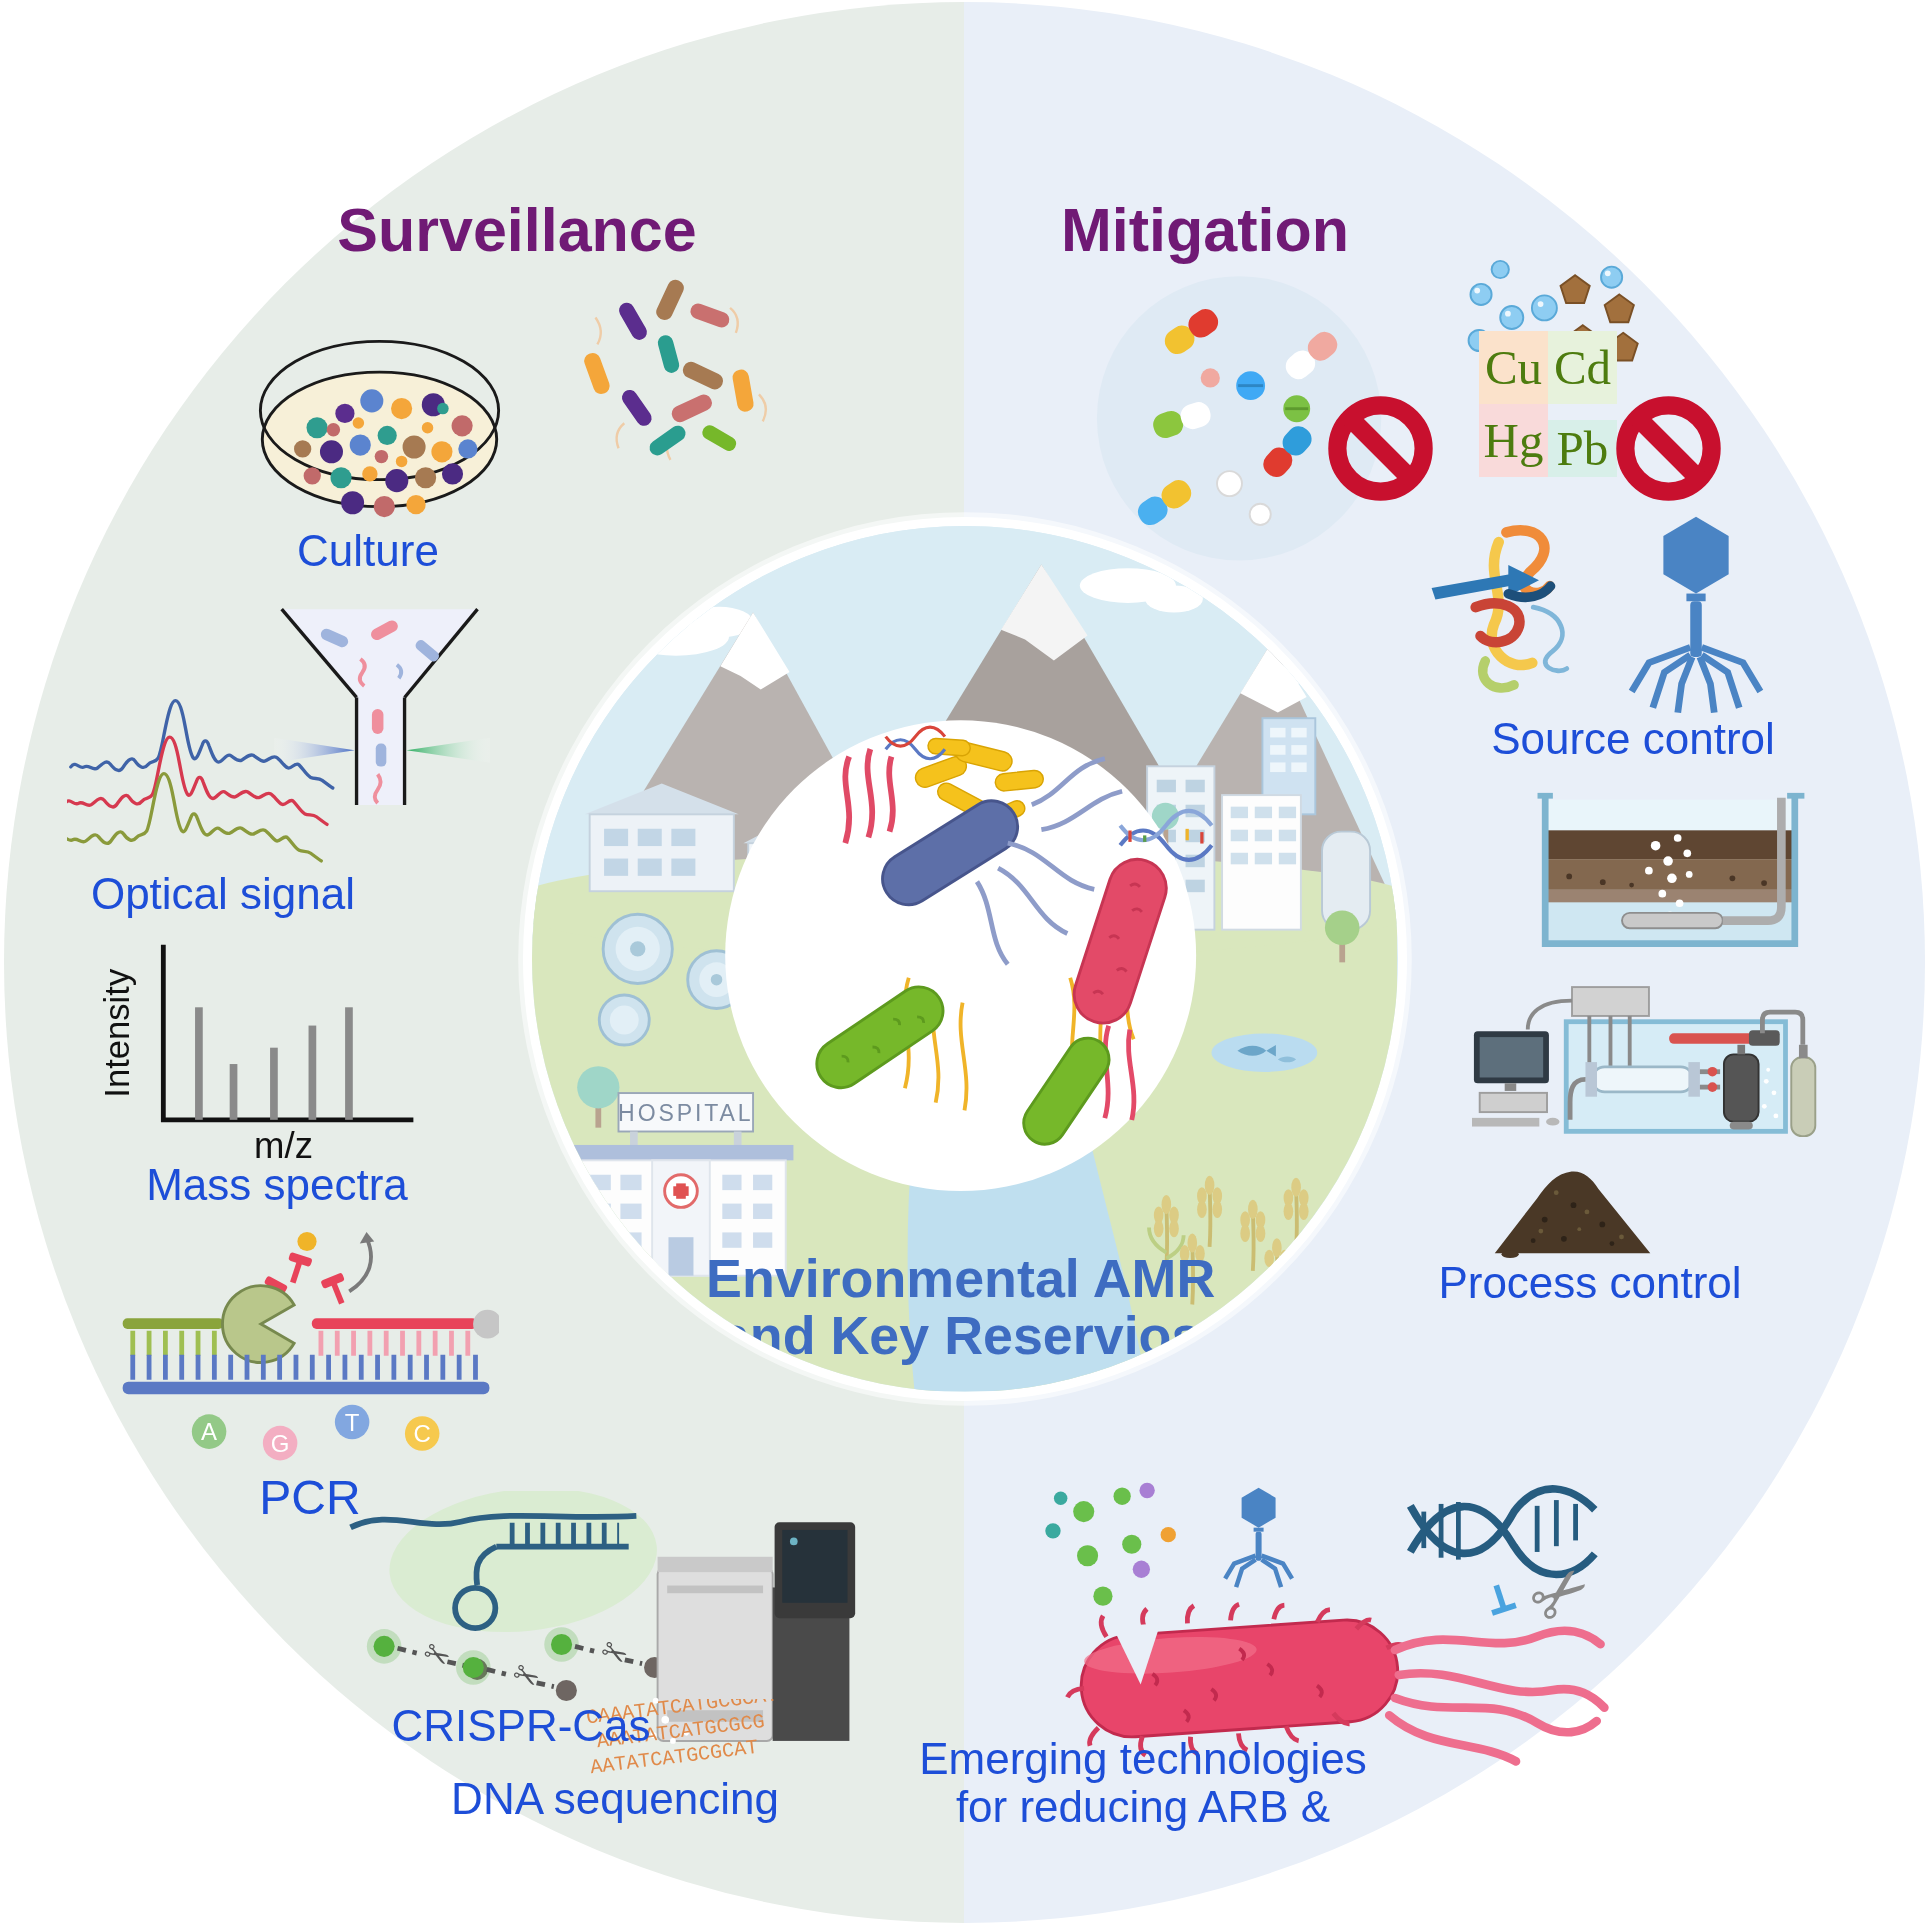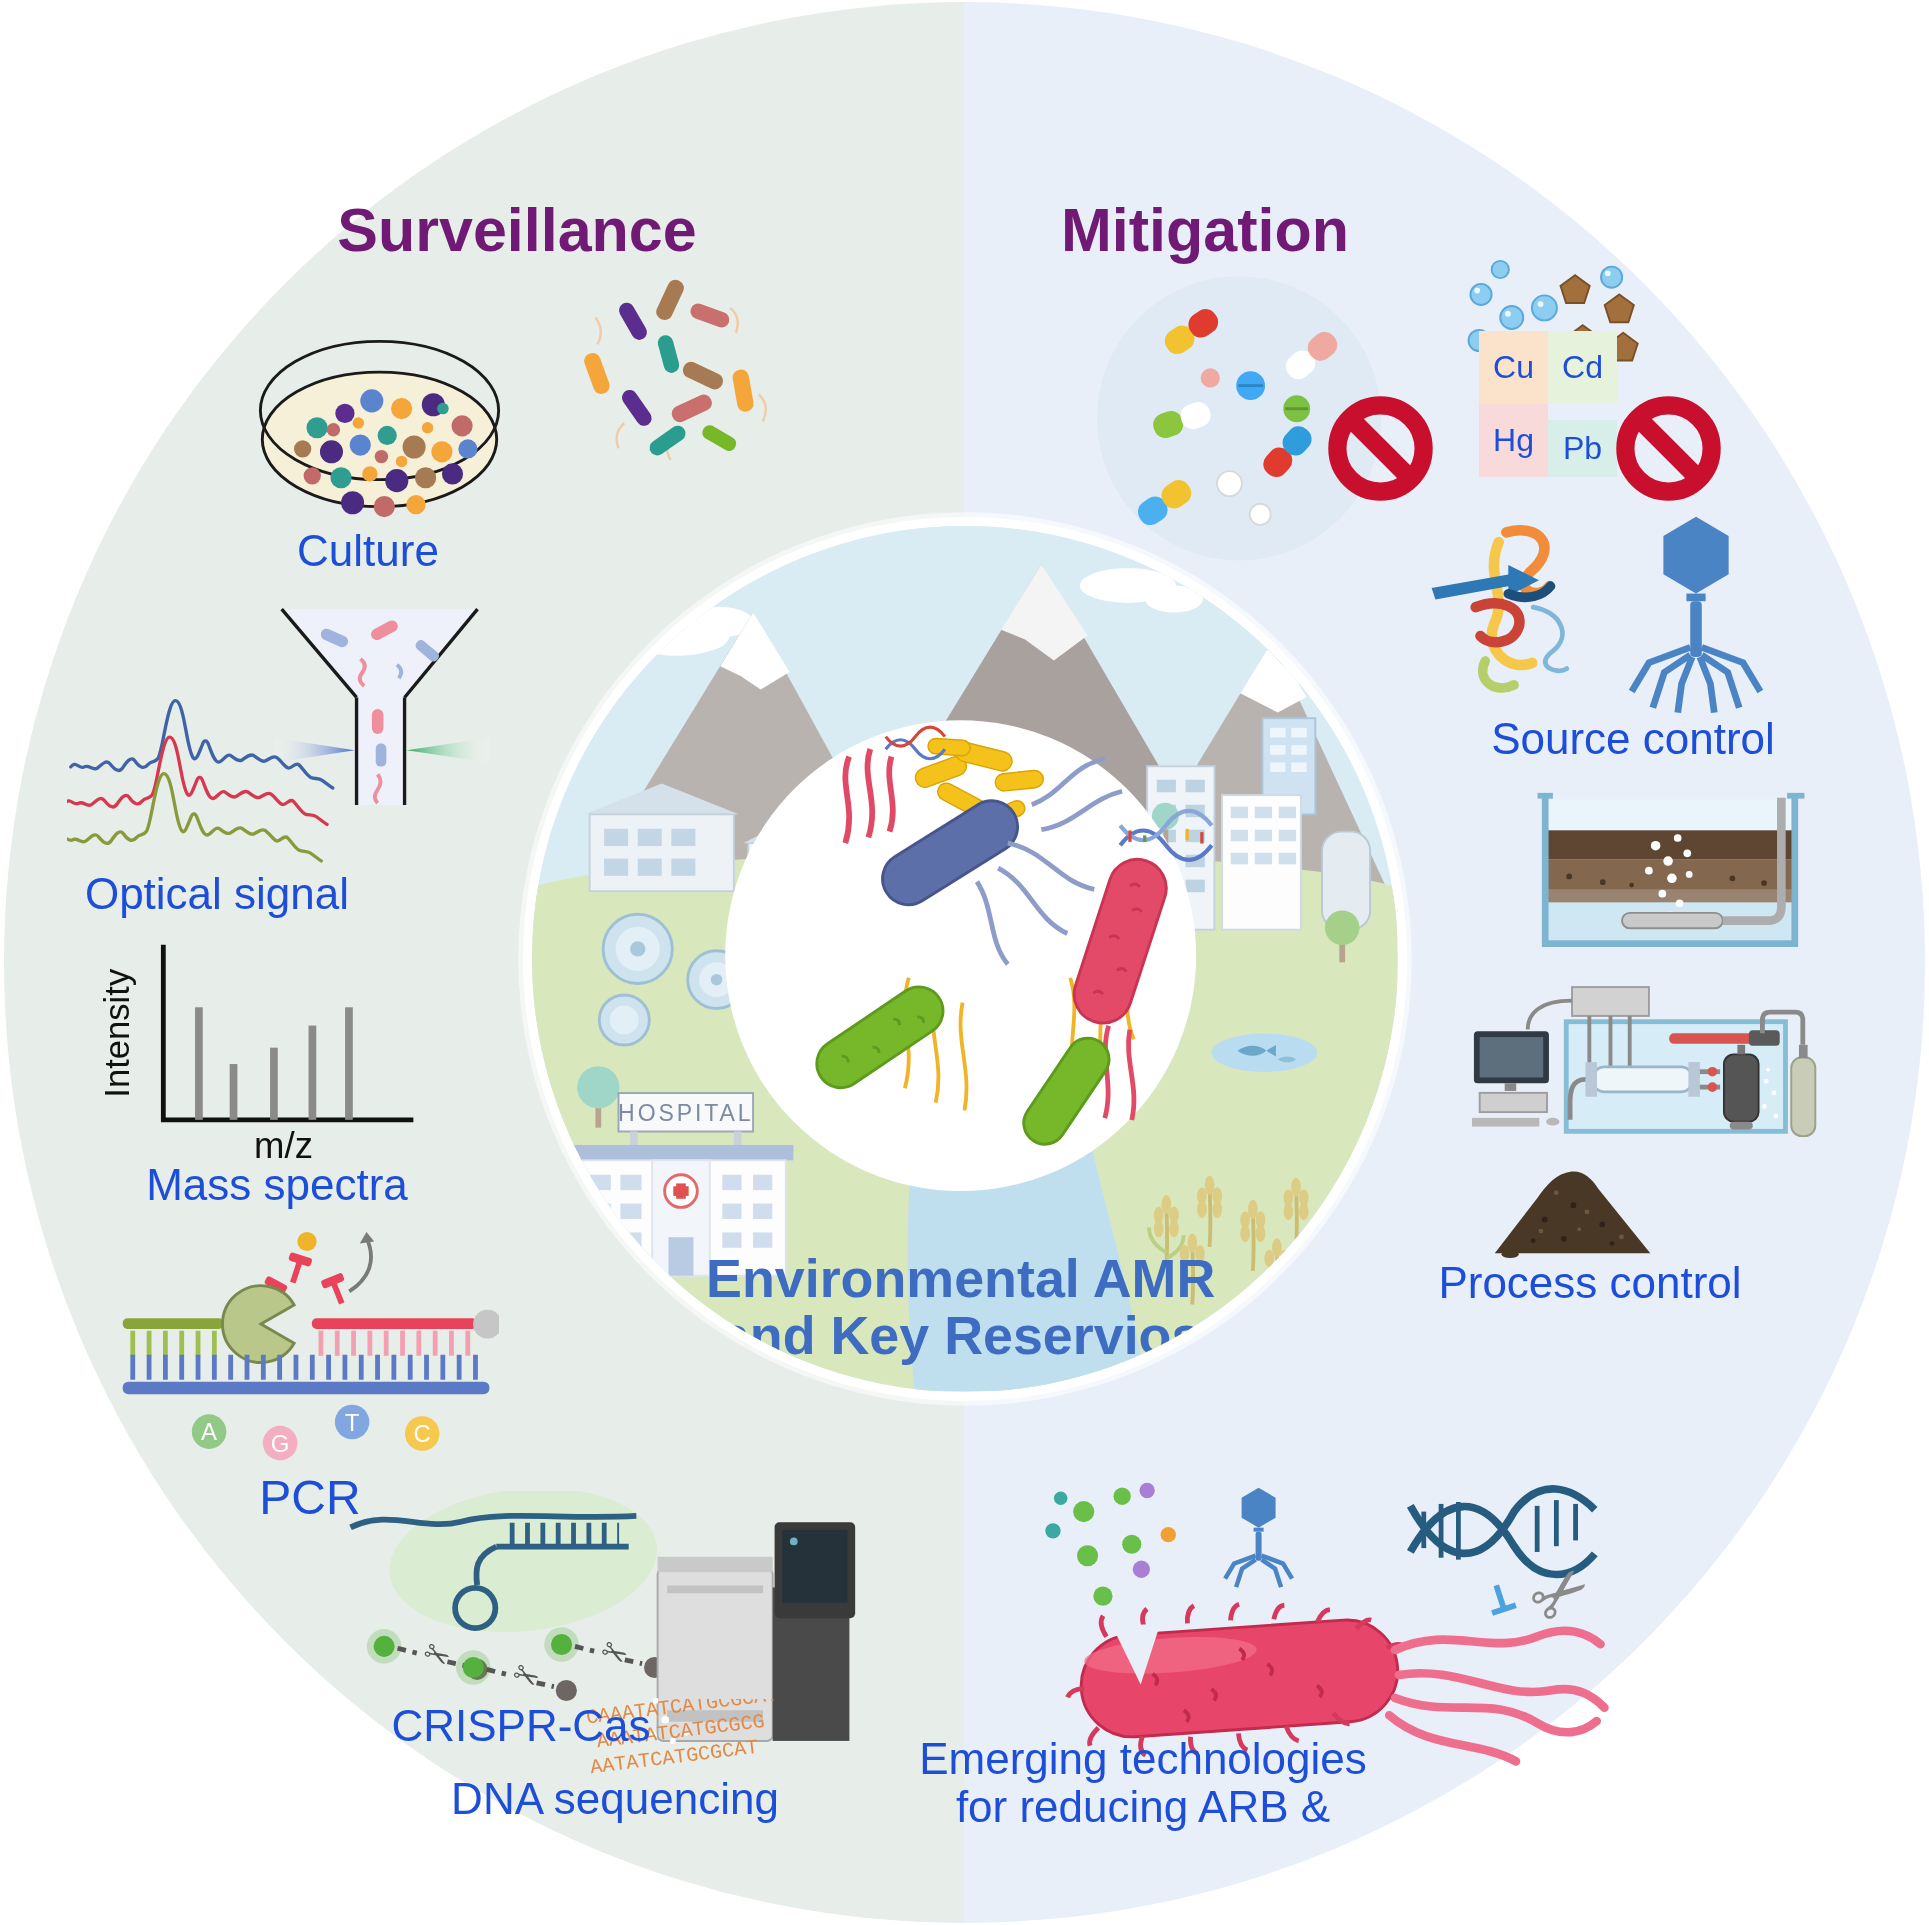--- a/index.html
+++ b/index.html
@@ -26,21 +26,21 @@
   .lbl{
     position:absolute;z-index:7;text-align:center;font-size:44px;line-height:48px;color:#1d4ed8;
   }
   .hdr{
     position:absolute;z-index:7;text-align:center;font-size:61px;font-weight:bold;color:#701a75;
   }
   .metals{
     position:absolute;left:1479px;top:331px;z-index:6;display:grid;
     grid-template-columns:69px 69px;grid-template-rows:73px 73px;
   }
-  .metals div{display:flex;align-items:center;justify-content:center;font-size:32px;color:#1d4ed8;}
+  .metals div{display:flex;align-items:center;justify-content:center;font-size:49px;color:#4d7c0f;font-family:Liberation Serif, serif;}
   .m-cu{background:#fbe2cb;} .m-cd{background:#e7f2dc;}
   .m-hg{background:#f9dada;} .m-pb{background:#d8efe9;margin-top:16px;}
 </style>
 </head>
 <body>
 
 <div class="donut">
   <div class="half-left"></div>
   <div class="half-right"></div>
   <div class="swoosh"></div>
@@ -449,21 +449,21 @@
 </svg>
 
 <svg class="icon" style="left:67px;top:684px;" width="331" height="207" viewBox="0 0 345 215">
   <defs>
     <path id="osig" fill="none" stroke-width="3.5" stroke-linecap="round" d="M4,86 c5,-7 9,3 14,0 c5,-3 9,5 14,1 c5,-4 9,-9 13,-4 c4,5 9,10 13,4 c4,-6 9,-13 13,-7 c4,6 9,9 13,4 c4,-5 8,-2 11,-7 c3,-6 5,-20 8,-34 c3,-14 6,-26 10,-26 c4,0 7,10 10,26 c3,15 5,30 9,34 c3,3 6,-7 9,-14 c2,-6 5,-5 7,1 c3,8 6,17 10,17 c4,0 8,-9 12,-7 c4,2 8,7 12,5 c4,-2 8,-7 12,-5 c4,2 8,7 12,6 c4,-1 8,-6 12,-4 c4,2 8,9 12,11 c4,2 8,-7 12,-3 c4,4 8,11 12,13 c4,2 8,0 12,3 c4,3 8,6 11,8"></path>
   </defs>
   <use href="#osig" stroke="#3f63a8"></use>
   <use href="#osig" stroke="#d6394f" transform="translate(-6,38)"></use>
   <use href="#osig" stroke="#8a9a3b" transform="translate(-12,76)"></use>
 </svg>
-<div class="lbl" style="left:25px;top:870px;width:384px;">Optical signal</div>
+<div class="lbl" style="left:31px;top:870px;width:384px;">Optical signal</div>
 
 <svg class="icon" style="left:96px;top:937px;" width="327" height="231" viewBox="0 0 340 240">
   <path d="M70,8 L70,190 L330,190" stroke="#111" stroke-width="5" fill="none"></path>
   <g fill="#8a8a8a">
     <rect x="103" y="73" width="8" height="117"></rect>
     <rect x="139" y="132" width="8" height="58"></rect>
     <rect x="181" y="115" width="8" height="75"></rect>
     <rect x="221" y="92" width="8" height="98"></rect>
     <rect x="259" y="73" width="8" height="117"></rect>
   </g>

